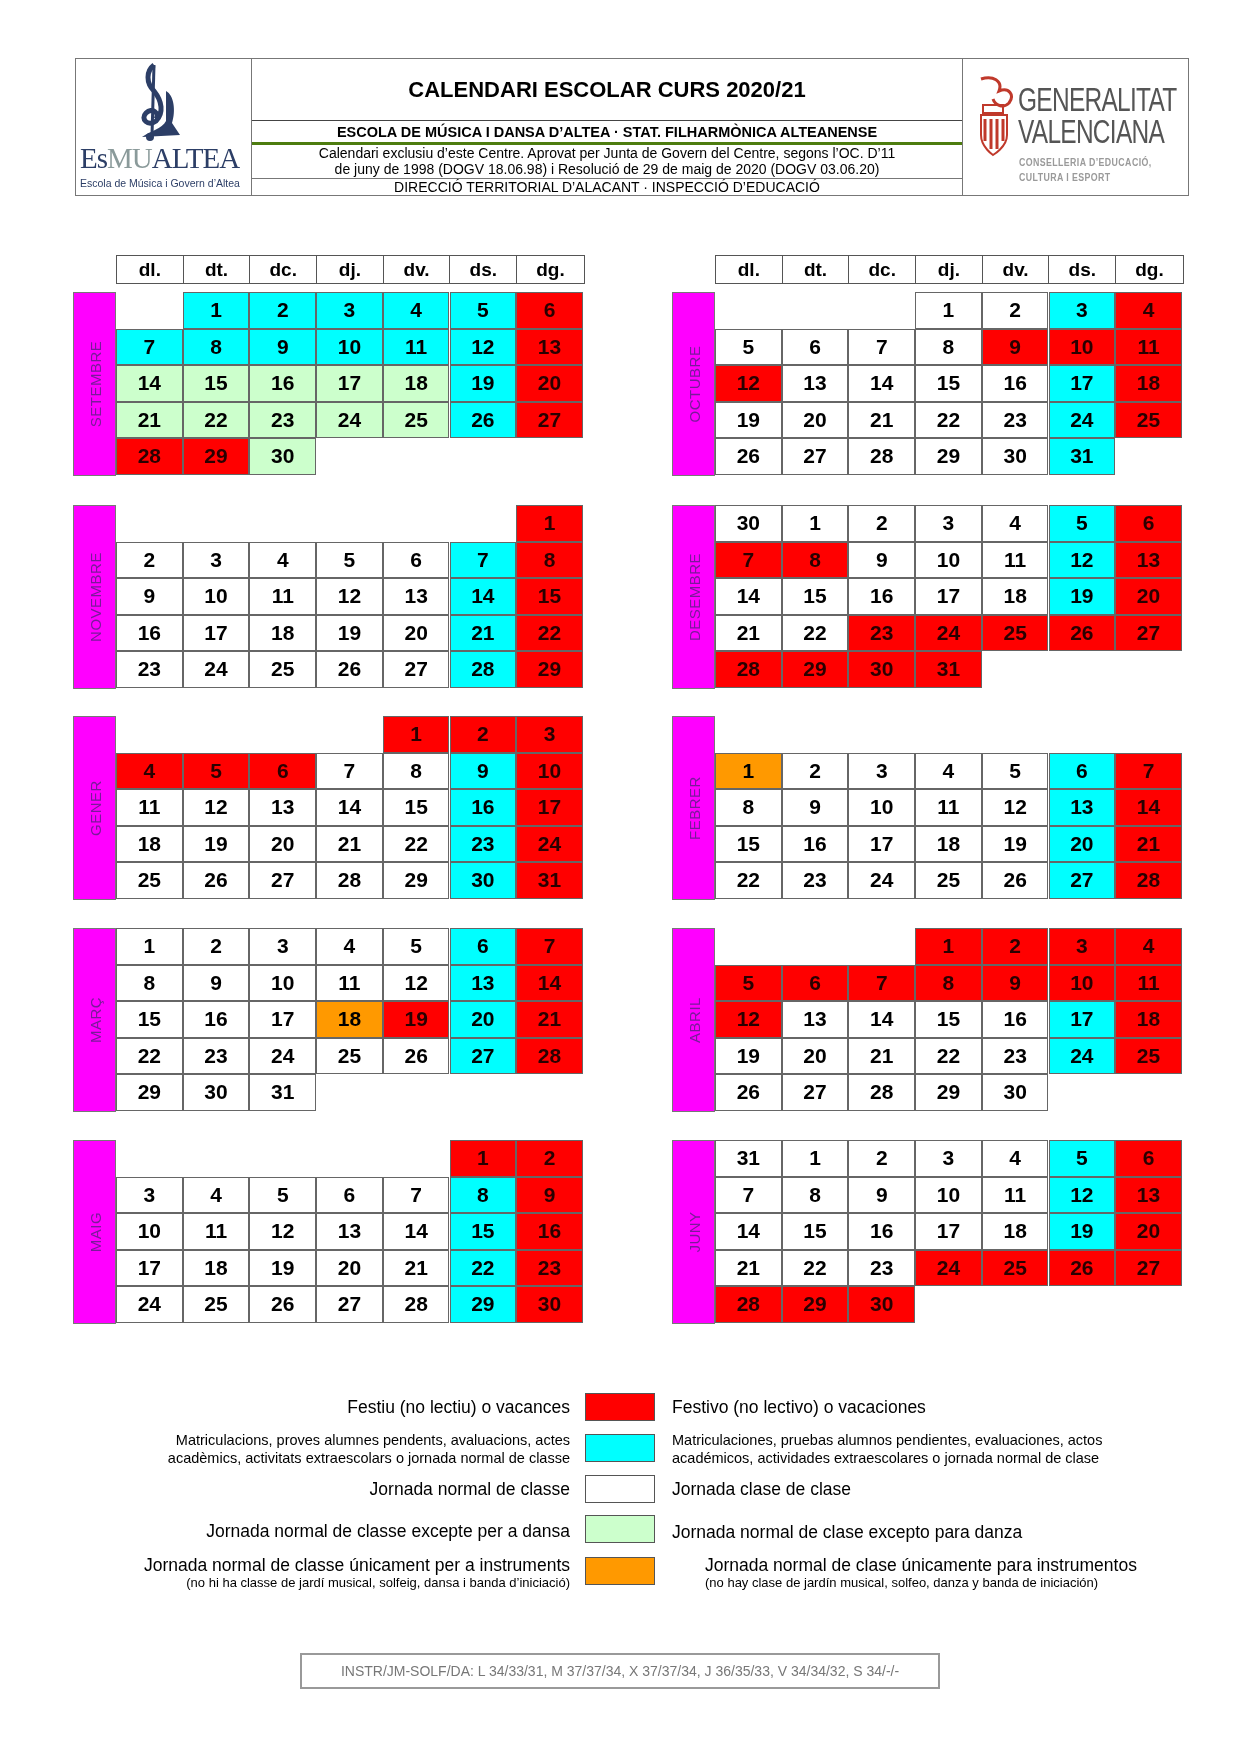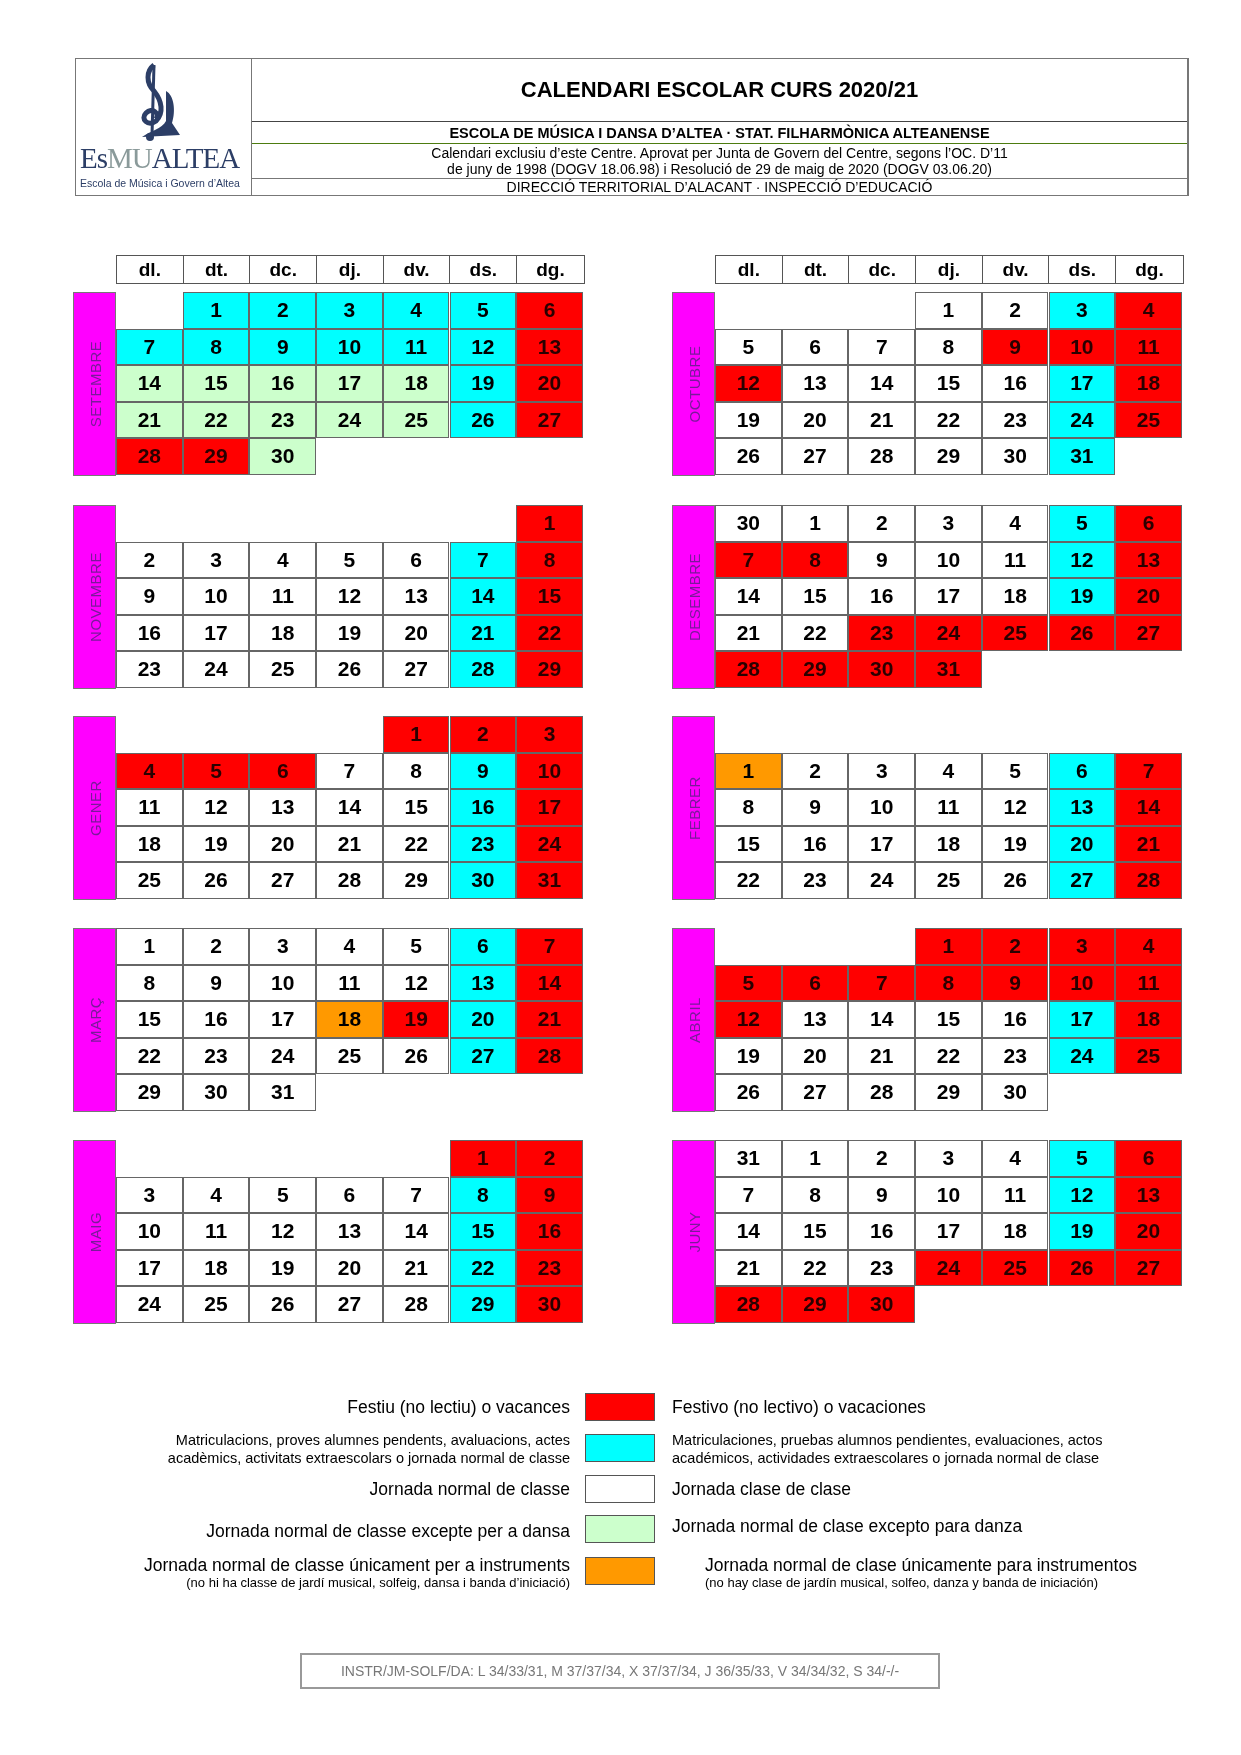--- a/index.html
+++ b/index.html
@@ -4,21 +4,21 @@
 <style>
   html, body { margin: 0; padding: 0; background: #ffffff; }
   body { width: 1241px; height: 1755px; position: relative; overflow: hidden; font-family: "Liberation Sans", sans-serif; color: #000; }
 
   
   .hdr { position: absolute; left: 75px; top: 58px; width: 1114px; height: 138px; border: 1px solid #777; box-sizing: border-box; display: flex; }
   .hdr-logo { width: 175px; border-right: 1px solid #777; position: relative; }
   .hdr-center { flex: 1; border-right: 1px solid #777; display: flex; flex-direction: column; }
   .hdr-right { width: 225px; position: relative; }
   .hc-title { height: 63px; display: flex; align-items: center; justify-content: center; font-weight: bold; font-size: 22px; border-bottom: 1px solid #444; }
-  .hc-school { height: 21px; display: flex; align-items: center; justify-content: center; font-weight: bold; font-size: 14.5px; border-bottom: 1px solid #4d7c0f; }
+  .hc-school { height: 21px; display: flex; align-items: center; justify-content: center; font-weight: bold; font-size: 14.5px; border-bottom: 3px solid #4d7c0f; }
   .hc-note { height: 34px; display: flex; flex-direction: column; align-items: center; justify-content: center; font-size: 14px; line-height: 16px; border-bottom: 1px solid #777; text-align: center; }
   .hc-dir { flex: 1; display: flex; align-items: center; justify-content: center; font-size: 14px; }
 
   .esm-word { position: absolute; left: 4px; top: 83px; font-family: "Liberation Serif", serif; font-size: 29px; color: #2c3e66; letter-spacing: -1px; }
   .esm-word .mu { color: #8a9a9a; }
   .esm-sub { position: absolute; left: 4px; top: 118px; font-size: 10.5px; color: #2c3e66; white-space: nowrap; }
   .gv-word { position: absolute; left: 55px; top: 24px; font-size: 34px; line-height: 32px; color: #555; letter-spacing: -1px; transform: scaleX(0.72); transform-origin: left top; }
   .gv-sub { position: absolute; left: 56px; top: 96px; font-size: 11px; line-height: 15px; color: #9a9a9a; font-weight: bold; letter-spacing: 0.5px; transform: scaleX(0.8); transform-origin: left top; }
 
   
@@ -61,20 +61,39 @@
     <div class="esm-sub">Escola de Música i Govern d’Altea</div>
   </div>
   <div class="hdr-center">
     <div class="hc-title">CALENDARI ESCOLAR CURS 2020/21</div>
     <div class="hc-school">ESCOLA DE MÚSICA I DANSA D’ALTEA · STAT. FILHARMÒNICA ALTEANENSE</div>
     <div class="hc-note">
       <div>Calendari exclusiu d’este Centre. Aprovat per Junta de Govern del Centre, segons l’OC. D’11</div>
       <div>de juny de 1998 (DOGV 18.06.98) i Resolució de 29 de maig de 2020 (DOGV 03.06.20)</div>
     </div>
     <div class="hc-dir">DIRECCIÓ TERRITORIAL D’ALACANT · INSPECCIÓ D’EDUCACIÓ</div>
+  </div>
+  <div class="hdr-right">
+    <svg width="46" height="90" viewBox="0 0 46 90" style="position:absolute;left:10px;top:16px;">
+      <path d="M8 4 C20 0 30 6 26 16 C36 12 42 20 36 28 C30 34 22 30 20 24" fill="none" stroke="#c0392b" stroke-width="3"></path>
+      <rect x="10" y="30" width="20" height="8" fill="none" stroke="#c0392b" stroke-width="2"></rect>
+      <path d="M8 40 L34 40 L34 60 C34 72 20 80 20 80 C20 80 8 72 8 60 Z" fill="#fff" stroke="#c0392b" stroke-width="2"></path>
+      <line x1="12" y1="44" x2="12" y2="66" stroke="#c0392b" stroke-width="3"></line>
+      <line x1="18" y1="44" x2="18" y2="74" stroke="#c0392b" stroke-width="3"></line>
+      <line x1="24" y1="44" x2="24" y2="74" stroke="#c0392b" stroke-width="3"></line>
+      <line x1="30" y1="44" x2="30" y2="66" stroke="#c0392b" stroke-width="3"></line>
+    </svg>
+    <div class="gv-word">
+      <div>GENERALITAT</div>
+      <div>VALENCIANA</div>
+    </div>
+    <div class="gv-sub">
+      <div>CONSELLERIA D’EDUCACIÓ,</div>
+      <div>CULTURA I ESPORT</div>
+    </div>
   </div>
 </div>
 
 <div class="dow" style="left:116px; top:255px;">
   <span>dl.</span>
   <span>dt.</span>
   <span>dc.</span>
   <span>dj.</span>
   <span>dv.</span>
   <span>ds.</span>
@@ -461,21 +480,21 @@
   </div>
 </div>
 <div class="leg-row" style="top:1475px;">
   <div class="leg-left" style="top:5px;">Jornada normal de classe</div>
   <div class="leg-box" style="background:#ffffff; top:0;"></div>
   <div class="leg-right" style="top:5px;">Jornada clase de clase</div>
 </div>
 <div class="leg-row" style="top:1515px;">
   <div class="leg-left" style="top:7px;">Jornada normal de classe excepte per a dansa</div>
   <div class="leg-box" style="background:#ccffcc; top:0;"></div>
-  <div class="leg-right" style="top:2px;text-align:center;">Jornada normal de clase excepto para danza</div>
+  <div class="leg-right" style="top:8px;text-align:center;">Jornada normal de clase excepto para danza</div>
 </div>
 <div class="leg-row" style="top:1557px;">
   <div class="leg-left" style="top:-1px;">
     <div>Jornada normal de classe únicament per a instruments</div>
     <div class="leg-tiny">(no hi ha classe de jardí musical, solfeig, dansa i banda d’iniciació)</div>
   </div>
   <div class="leg-box" style="background:#ff9900; top:0;"></div>
   <div class="leg-right" style="top:-1px;margin-left:33px;">
     <div>Jornada normal de clase únicamente para instrumentos</div>
     <div class="leg-tiny">(no hay clase de jardín musical, solfeo, danza y banda de iniciación)</div>

